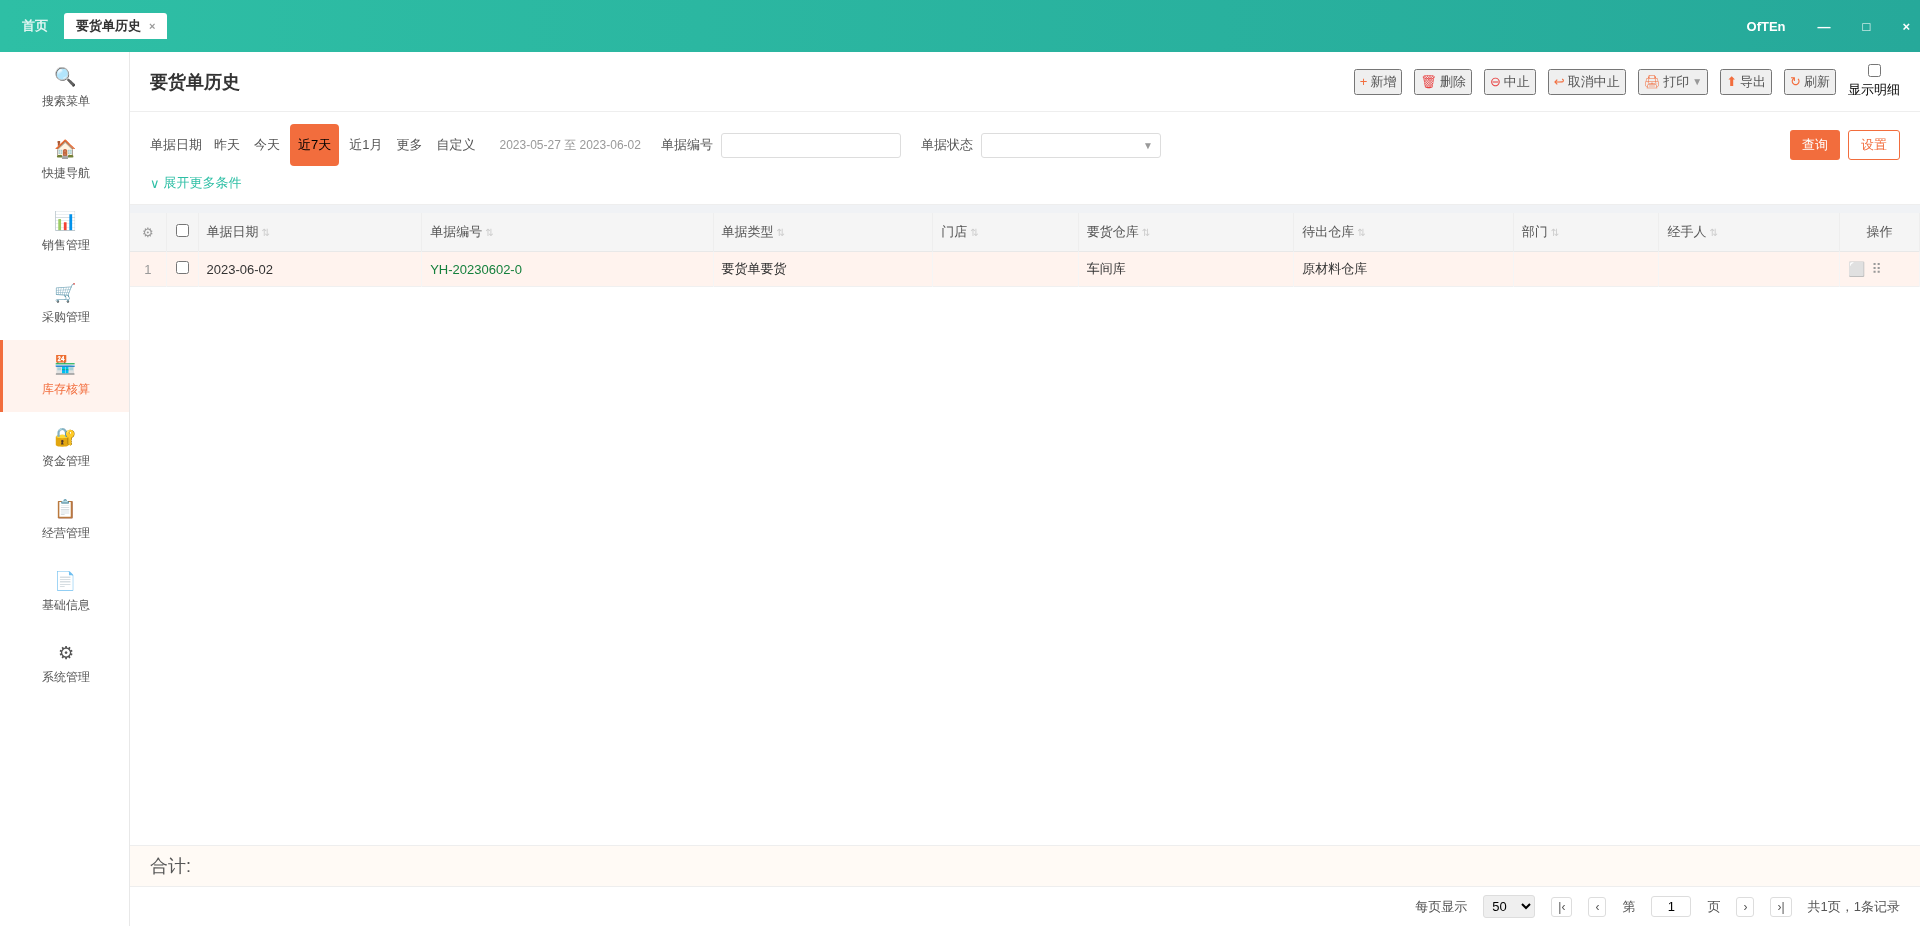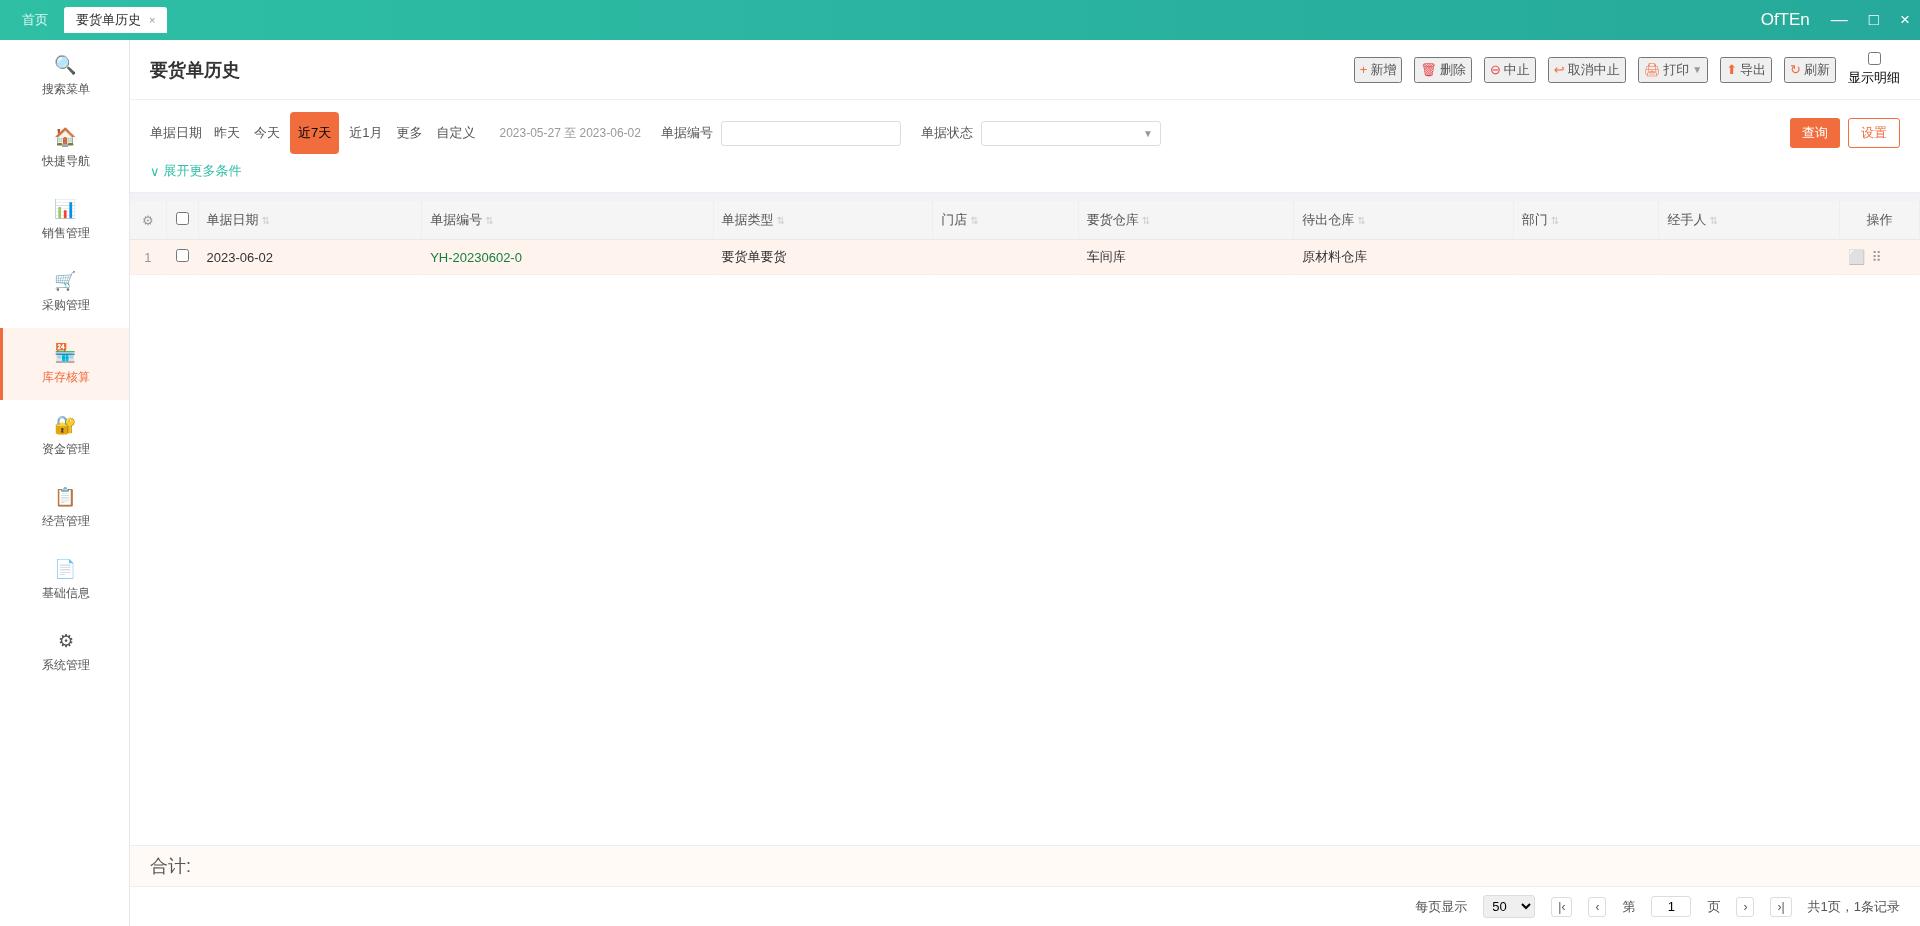--- a/index.html
+++ b/index.html
@@ -1,26 +1,27 @@
 <!DOCTYPE html>
 <html><head>
   <meta charset="utf-8">
   <style>
     * { box-sizing: border-box; margin: 0; padding: 0; }
     body { font-family: 'Microsoft YaHei', Arial, sans-serif; font-size: 13px; background: #f0f2f5; display: flex; flex-direction: column; height: 926px; overflow: hidden; }
 
     
     .top-bar {
-      height: 40px;
+      height: 52px;
       background: linear-gradient(90deg, #2ebfa5, #26a99a);
       display: flex;
       align-items: center;
       padding: 15px 10px;
       color: white;
       flex-shrink: 0;
+      font-weight: bold;
     }
     .top-bar-tabs {
       display: flex;
       align-items: center;
       gap: 4px;
     }
     .tab-item {
       padding: 4px 12px;
       border-radius: 3px 3px 0 0;
       cursor: pointer;
@@ -40,23 +41,23 @@
     .tab-close {
       font-size: 11px;
       cursor: pointer;
       color: #999;
       margin-left: 4px;
     }
     .top-bar-right {
       margin-left: auto;
       display: flex;
       align-items: flex-start;
-      gap: 21px;
+      gap: 32px;
       color: white;
-      font-size: 17px;
+      font-size: 13px;
     }
     .top-bar-right span { cursor: pointer; }
 
     
     .main-layout {
       display: flex;
       flex: 1;
       overflow: hidden;
     }
 

